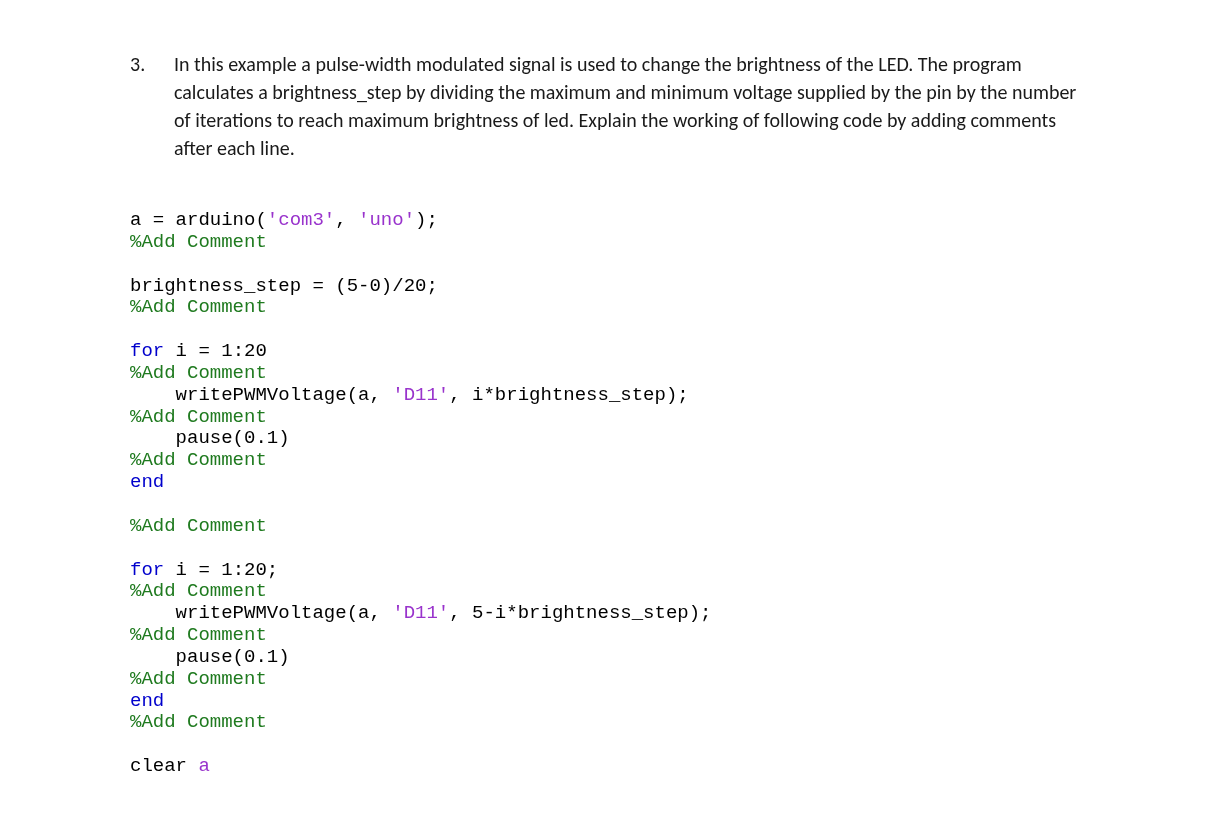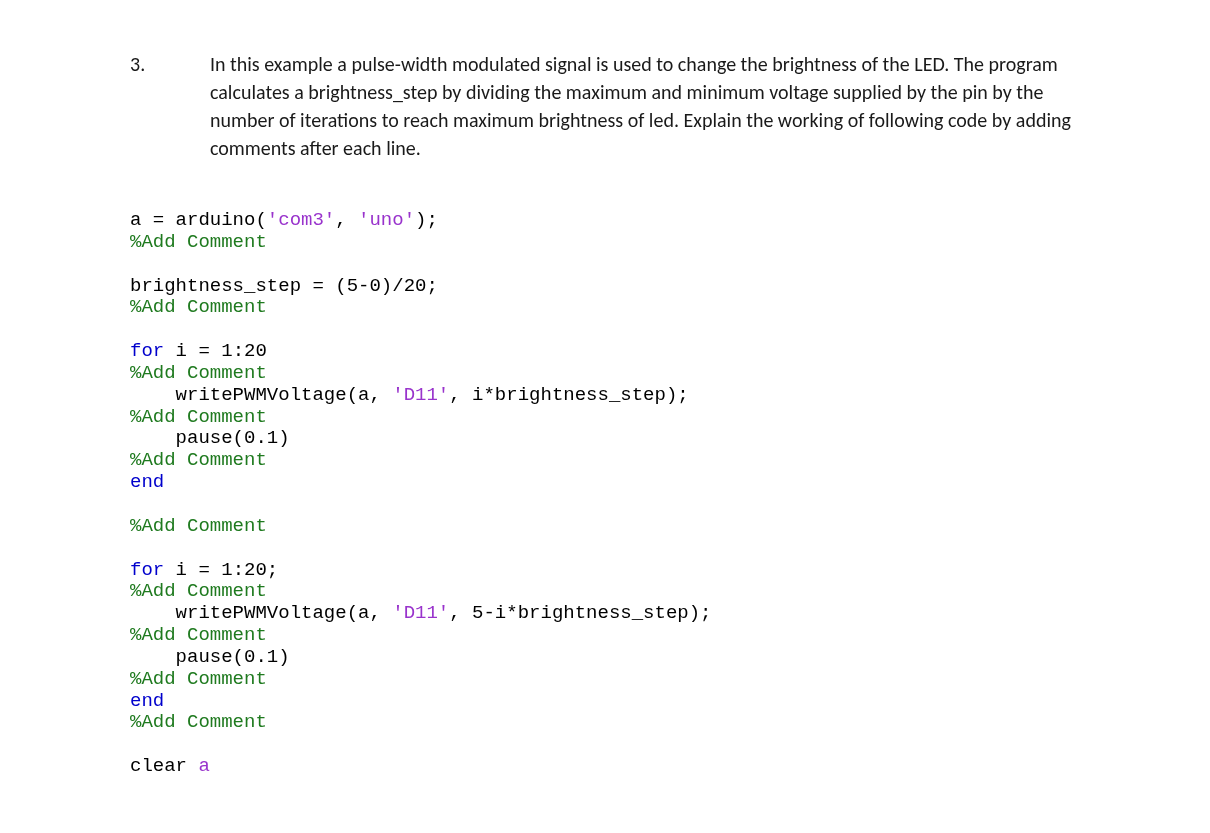--- a/index.html
+++ b/index.html
@@ -16,21 +16,20 @@
     .question {
       display: flex;
       margin-bottom: 48px;
     }
     .qnum {
       min-width: 44px;
       font-weight: 400;
     }
     .qtext {
       flex: 1;
-      margin-left: 36px;
     }
     .code {
       font-family: "Courier New", Courier, monospace;
       white-space: pre;
       font-size: 19px;
       line-height: 1.15;
       font-weight: 400;
     }
     .kw { color: #0000cc; }
     .str { color: #9933cc; }

